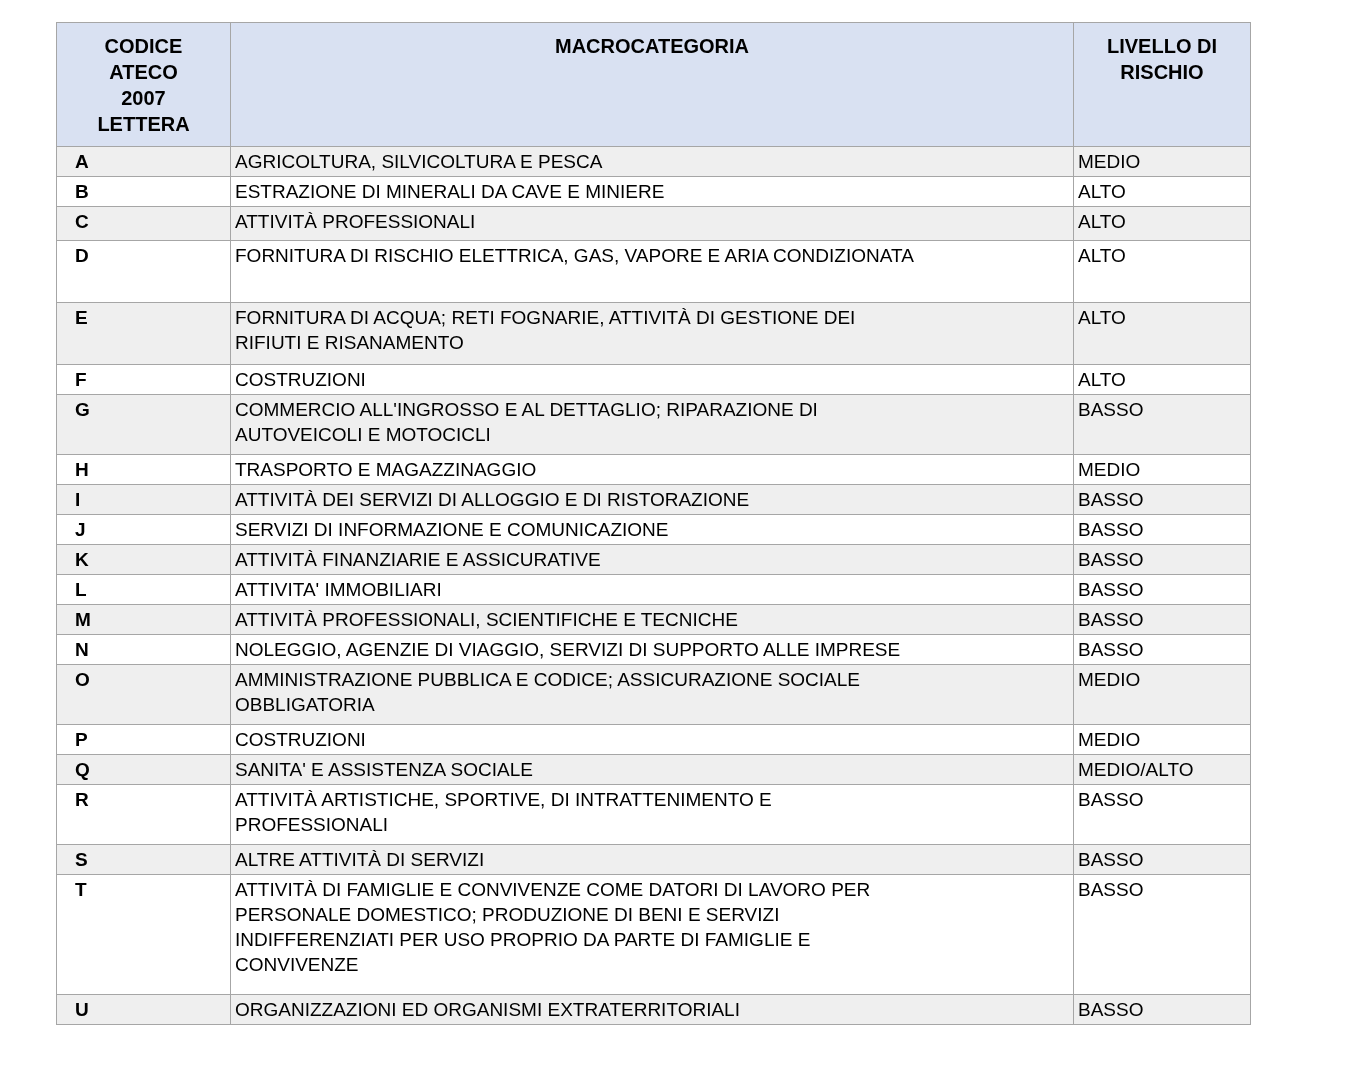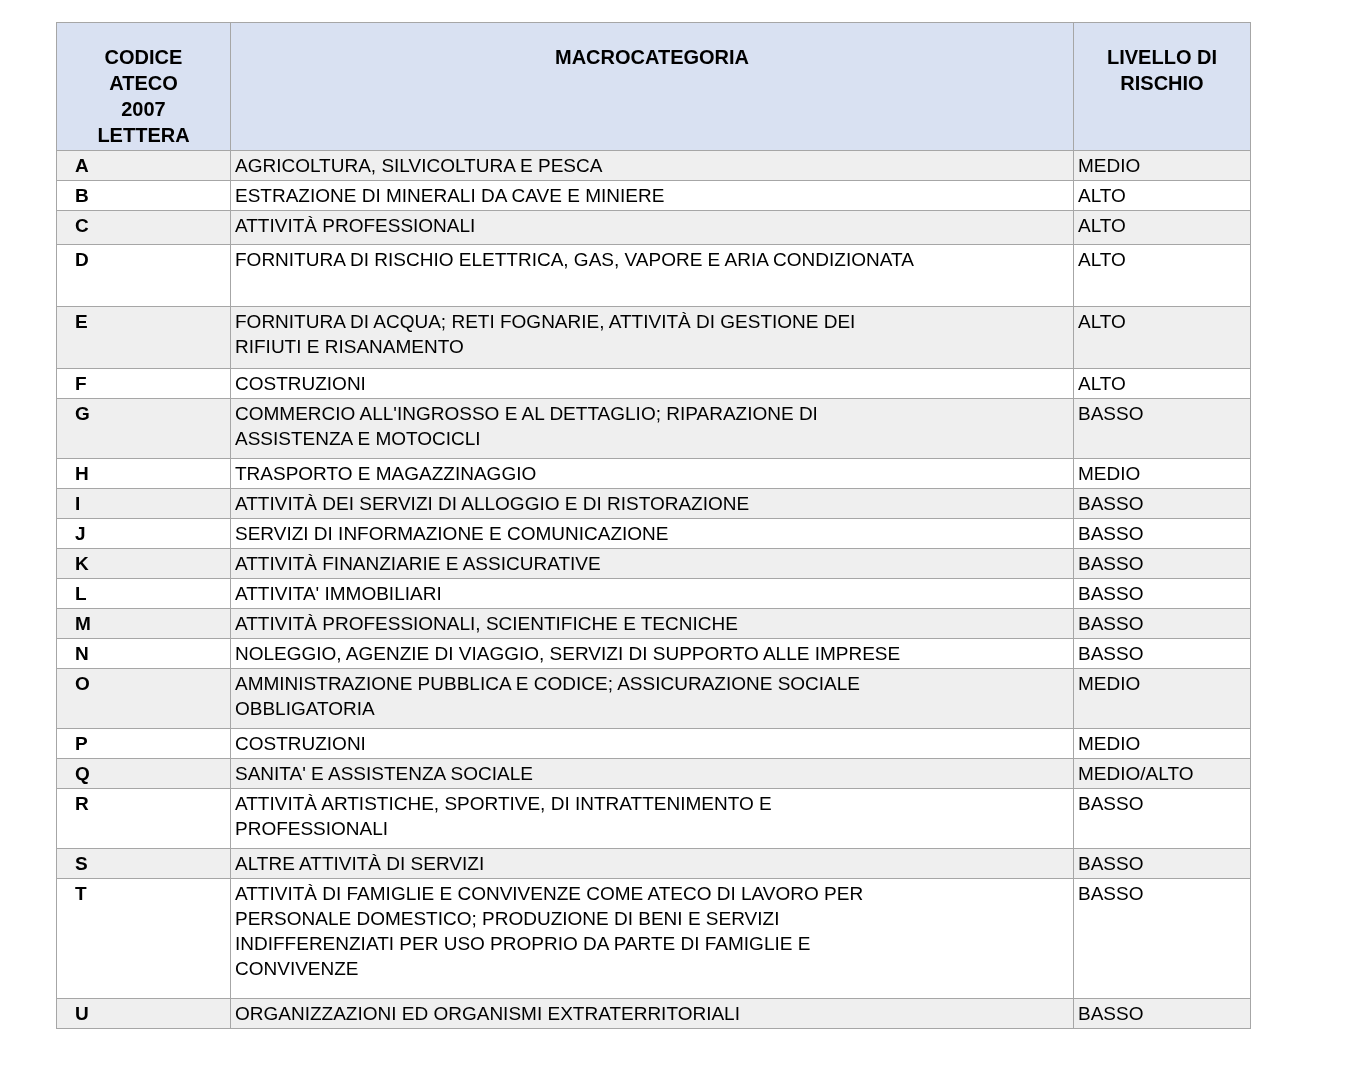--- a/index.html
+++ b/index.html
@@ -44,21 +44,21 @@
     overflow: hidden;
     background: var(--row-bg);
   }
   .ateco-table thead th {
     background: var(--header-bg);
     font-weight: bold;
     font-size: 20px;
     line-height: 26px;
     text-align: center;
     height: 124px;
-    padding: 21px 4px 2px 4px;
+    padding: 10px 4px 2px 4px;
   }
   .ateco-table td {
     font-size: 19px;
     line-height: 25px;
     padding: 2px 3px 2px 4px;
   }
   .ateco-table td.letter-cell {
     font-weight: bold;
     padding-left: 18px;
   }
@@ -115,21 +115,21 @@
           <td class="risk-cell">ALTO</td>
         </tr>
         <tr style="height: 30px;">
           <td class="letter-cell">F</td>
           <td class="category-cell">COSTRUZIONI</td>
           <td class="risk-cell">ALTO</td>
         </tr>
         <tr class="striped" style="height: 60px;">
           <td class="letter-cell">G</td>
           <td class="category-cell">COMMERCIO ALL'INGROSSO E AL DETTAGLIO; RIPARAZIONE DI
-ASSISTENZA E MOTOCICLI</td>
+AUTOVEICOLI E MOTOCICLI</td>
           <td class="risk-cell">BASSO</td>
         </tr>
         <tr style="height: 30px;">
           <td class="letter-cell">H</td>
           <td class="category-cell">TRASPORTO E MAGAZZINAGGIO</td>
           <td class="risk-cell">MEDIO</td>
         </tr>
         <tr class="striped" style="height: 30px;">
           <td class="letter-cell">I</td>
           <td class="category-cell">ATTIVITÀ DEI SERVIZI DI ALLOGGIO E DI RISTORAZIONE</td>
@@ -182,21 +182,21 @@
 PROFESSIONALI</td>
           <td class="risk-cell">BASSO</td>
         </tr>
         <tr class="striped" style="height: 30px;">
           <td class="letter-cell">S</td>
           <td class="category-cell">ALTRE ATTIVITÀ DI SERVIZI</td>
           <td class="risk-cell">BASSO</td>
         </tr>
         <tr style="height: 120px;">
           <td class="letter-cell">T</td>
-          <td class="category-cell">ATTIVITÀ DI FAMIGLIE E CONVIVENZE COME ATECO DI LAVORO PER
+          <td class="category-cell">ATTIVITÀ DI FAMIGLIE E CONVIVENZE COME DATORI DI LAVORO PER
 PERSONALE DOMESTICO; PRODUZIONE DI BENI E SERVIZI
 INDIFFERENZIATI PER USO PROPRIO DA PARTE DI FAMIGLIE E
 CONVIVENZE</td>
           <td class="risk-cell">BASSO</td>
         </tr>
         <tr class="striped" style="height: 30px;">
           <td class="letter-cell">U</td>
           <td class="category-cell">ORGANIZZAZIONI ED ORGANISMI EXTRATERRITORIALI</td>
           <td class="risk-cell">BASSO</td>
         </tr>

